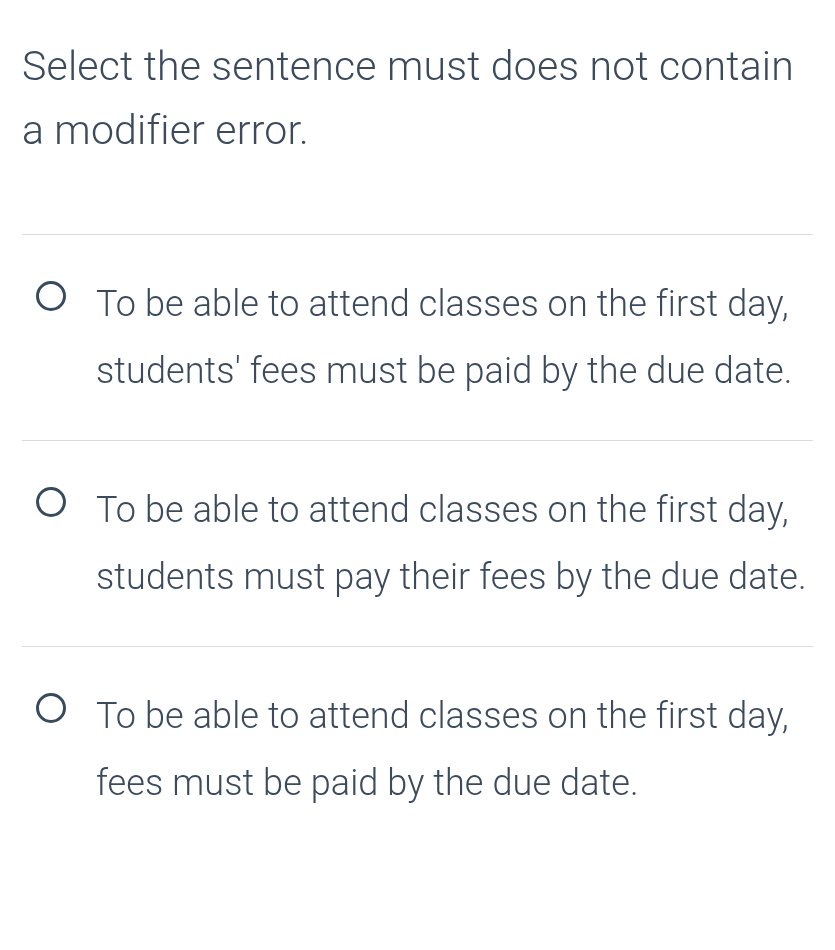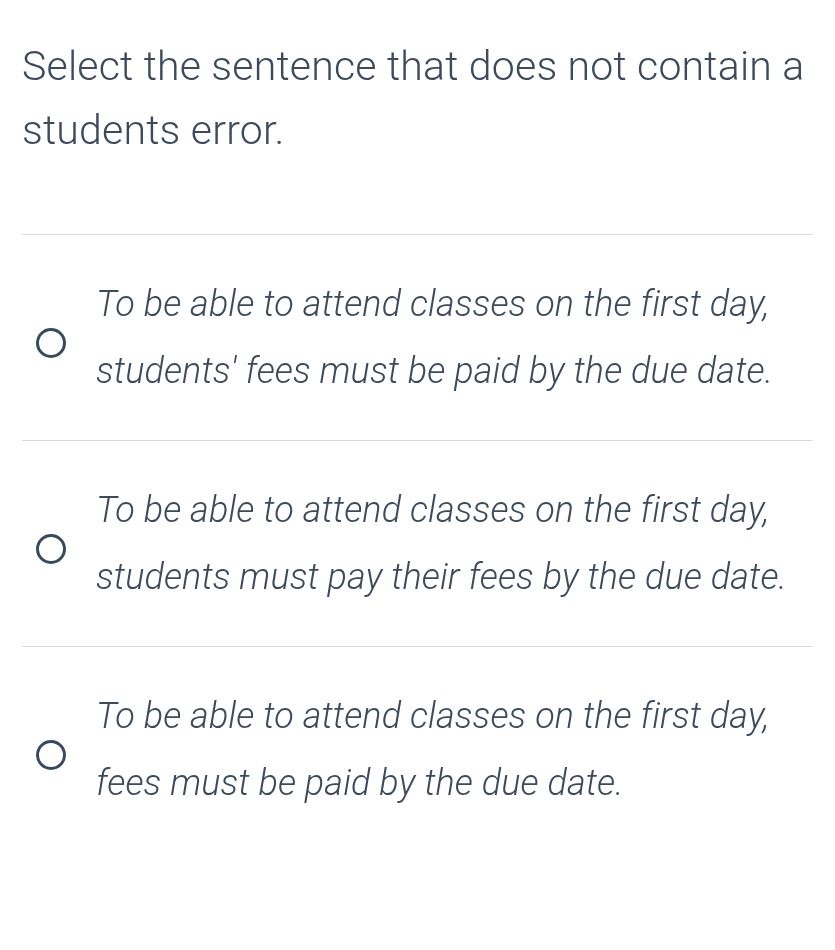--- a/index.html
+++ b/index.html
@@ -21,25 +21,24 @@
       line-height: 1.55;
       color: #3b4a5c;
       margin-bottom: 72px;
       letter-spacing: 0.2px;
     }
     .options-container {
       border-top: 1px solid #d8dce0;
     }
     .option {
       display: flex;
-      align-items: center;
+      align-items: flex-start;
       padding: 36px 0 36px 14px;
       border-bottom: 1px solid #d8dce0;
       cursor: pointer;
-      font-style: italic;
     }
     .option:last-child {
       border-bottom: none;
     }
     .radio-circle {
       flex-shrink: 0;
       width: 30px;
       height: 30px;
       border: 3px solid #374a5e;
       border-radius: 50%;
@@ -50,21 +49,21 @@
       font-size: 36px;
       font-weight: 300;
       line-height: 1.85;
       color: #3b4a5c;
       letter-spacing: 0.1px;
     }
   </style>
 </head>
 <body>
 
-<div class="question-prompt">Select the sentence that does not contain a students error.</div>
+<div class="question-prompt">Select the sentence must does not contain a modifier error.</div>
 
 <div class="options-container">
   <div class="option">
     <div class="radio-circle"></div>
     <div class="option-text">To be able to attend classes on the first day, students' fees must be paid by the due date.</div>
   </div>
   <div class="option">
     <div class="radio-circle"></div>
     <div class="option-text">To be able to attend classes on the first day, students must pay their fees by the due date.</div>
   </div>

